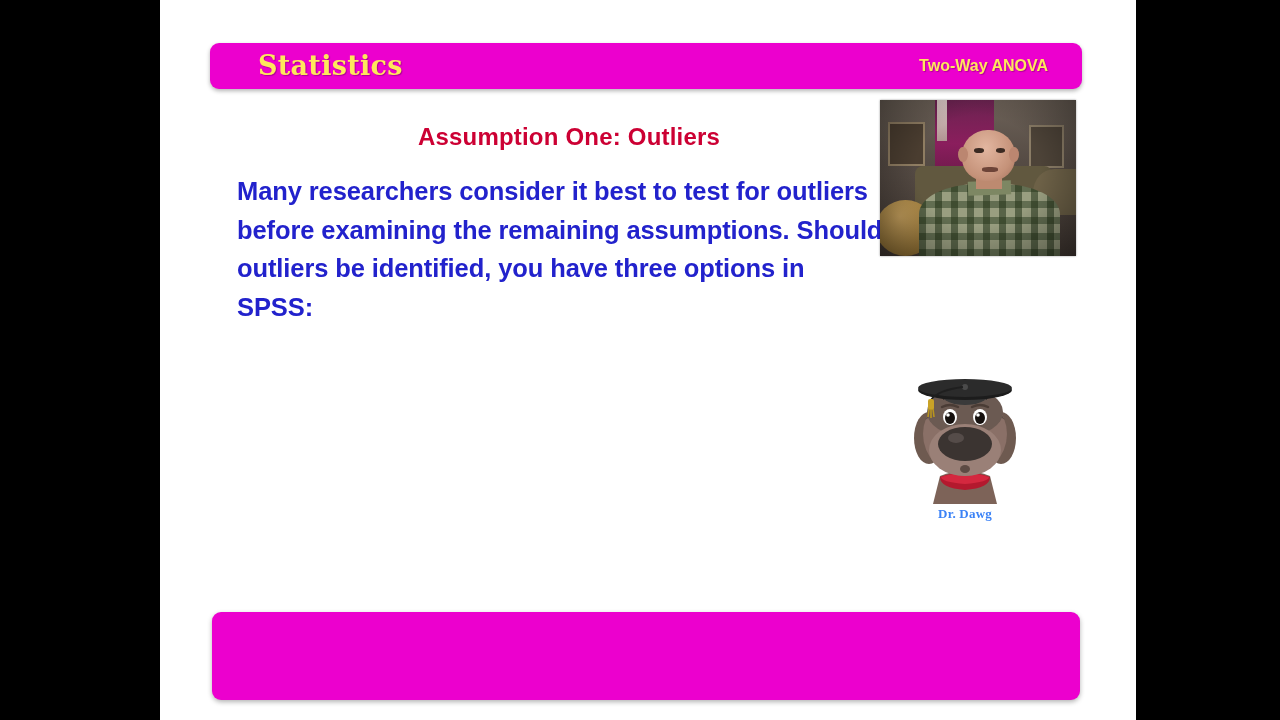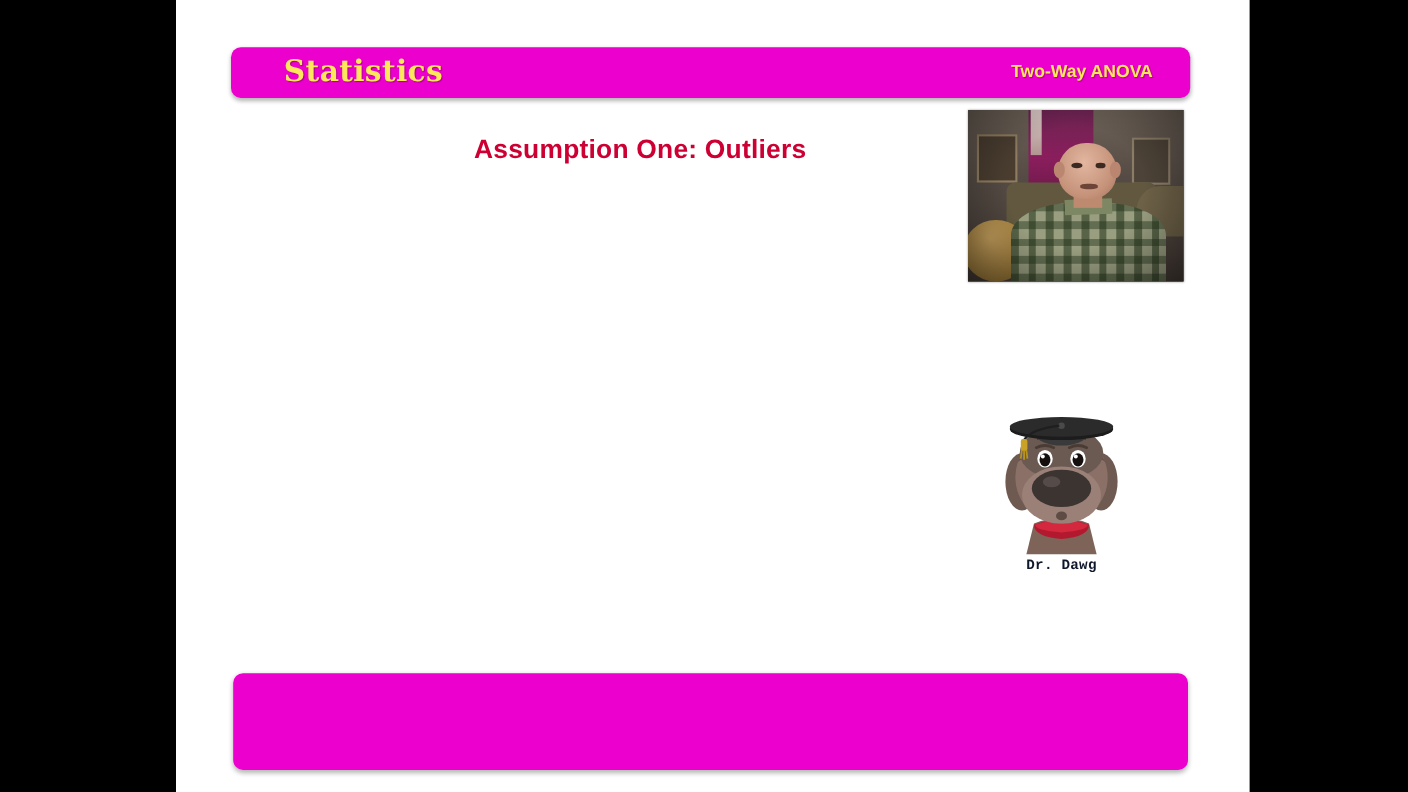--- a/index.html
+++ b/index.html
@@ -60,21 +60,21 @@
     font-family: "Liberation Sans", sans-serif;
     font-weight: bold;
     font-size: 16px;
     white-space: nowrap;
     text-shadow: 1px 1px 1px rgba(120,0,100,0.5);
   }
 
   
   #assumption-heading {
     position: absolute;
-    left: 77px;
+    left: 64px;
     top: 123px;
     width: 690px;
     text-align: center;
     color: #cc0033;
     font-family: "Liberation Sans", sans-serif;
     font-weight: bold;
     font-size: 24px;
     letter-spacing: 0.2px;
   }
   #body-paragraph {
@@ -189,22 +189,22 @@
     left: 0; top: 0;
     width: 130px;
     height: 128px;
   }
   #mascot-label {
     position: absolute;
     left: 0;
     top: 130px;
     width: 130px;
     text-align: center;
-    color: #0f172a;
-    font-family: Liberation Mono, monospace;
+    color: #3b82f6;
+    font-family: Liberation Serif, serif;
     font-size: 13px;
     font-weight: bold;
     letter-spacing: 0.2px;
   }
 
   
   #footer-bar {
     position: absolute;
     left: 52px;
     top: 612px;
@@ -222,20 +222,21 @@
 
   <div id="slide">
 
     <div id="header-bar">
       <div id="header-title">Statistics</div>
       <div id="header-subtitle">Two-Way ANOVA</div>
     </div>
 
     <div id="assumption-heading">Assumption One: Outliers</div>
 
+    <div id="body-paragraph">Many researchers consider it best to test for outliers before examining the remaining assumptions. Should outliers be identified, you have three options in SPSS:</div>
 
     <div id="webcam">
       <div class="cam-layer" id="cam-wall"></div>
       <div class="cam-layer" id="cam-curtain"></div>
       <div class="cam-layer" id="cam-window-light"></div>
       <div class="cam-layer" id="cam-frame-left"></div>
       <div class="cam-layer" id="cam-frame-right"></div>
       <div class="cam-layer" id="cam-couch"></div>
       <div class="cam-layer" id="cam-cushion"></div>
       <div class="cam-layer" id="cam-table"></div>

